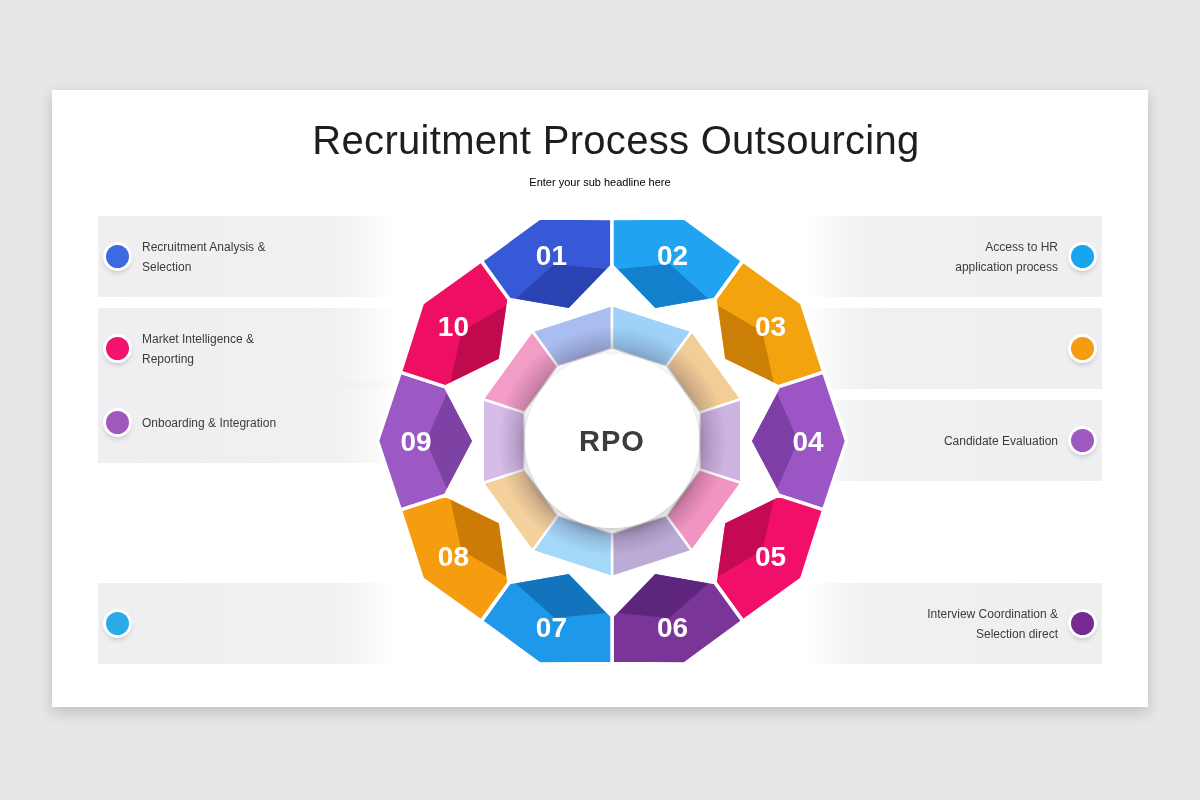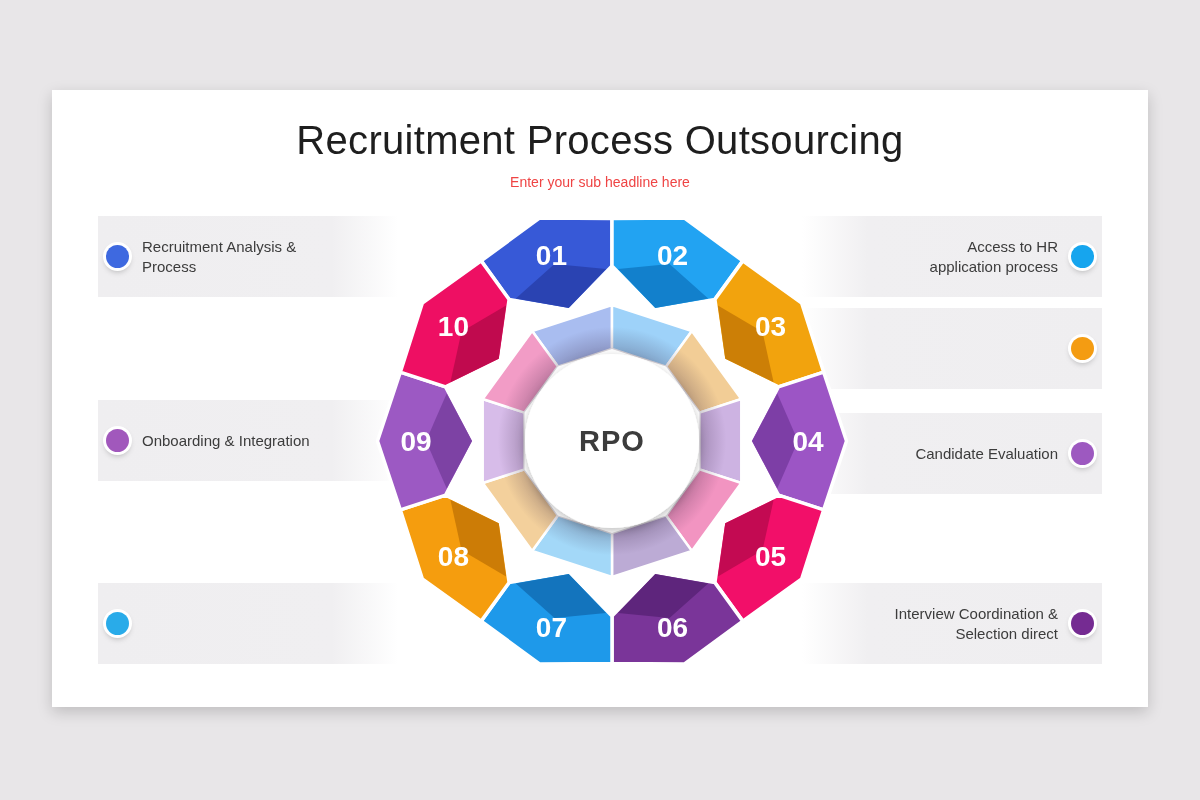--- a/index.html
+++ b/index.html
@@ -7,60 +7,67 @@
     width:1200px;height:800px;position:relative;overflow:hidden;
     font-family:"Liberation Sans","DejaVu Sans",sans-serif;
     background:#e8e6e8;
   }
   .card{
     position:absolute;left:52px;top:90px;width:1096px;height:617px;
     box-shadow:0 5px 14px rgba(0,0,0,0.18);
   }
   .title{
     position:absolute;top:26px;left:0;width:100%;text-align:center;
-    font-size:40px;font-weight:500;color:#1e1e1e;letter-spacing:0.3px;line-height:48px;
+    font-size:40px;font-weight:500;color:#1e1e1e;letter-spacing:0.3px;line-height:48px;padding-left:16px;
   }
   .subtitle{
     position:absolute;top:82px;left:0;width:100%;text-align:center;
-    font-size:14px;color:#ef4444;line-height:20px;
+    font-size:11px;color:#000000;line-height:20px;
   }
   .row{
     position:absolute;width:300px;height:81px;display:flex;align-items:center;
   }
   .row.left{left:46px;background:linear-gradient(to right,#efeef0 0%,#f0eff1 78%,rgba(240,239,241,0) 100%);}
   .row.right{left:750px;background:linear-gradient(to left,#efeef0 0%,#f0eff1 78%,rgba(240,239,241,0) 100%);justify-content:flex-end;}
   .dot{
     position:absolute;width:23px;height:23px;border-radius:50%;top:50%;margin-top:-11.5px;
     box-shadow:0 0 0 3px #ffffff,0 3px 6px rgba(0,0,0,0.3);
   }
   .row.left .dot{left:8px;}
   .row.right .dot{right:8px;}
-  .lbl{font-size:15px;line-height:20px;color:#3c3c3c;}
+  .lbl{font-size:12px;line-height:20px;color:#3c3c3c;}
   .row.left .lbl{margin-left:44px;text-align:left;}
   .row.right .lbl{margin-right:44px;text-align:right;}
   .lbl span{display:block;}
   .diagram-wrap{position:absolute;left:300px;top:91px;width:520px;height:520px;}
   svg text{font-family:"Liberation Sans","DejaVu Sans",sans-serif;}
 </style>
 </head>
 <body style="background: rgb(232, 230, 232);">
 
 <div class="card" style="background: rgb(255, 255, 255);">
 
   <div class="title">Recruitment Process Outsourcing</div>
   <div class="subtitle">Enter your sub headline here</div>
 
   <div class="row left" style="top:126px">
     <span class="dot" style="background: rgb(62, 105, 224);"></span>
     <div class="lbl">
       <span>Recruitment Analysis &amp;</span>
-      <span>Process</span>
+      <span>Selection</span>
     </div>
   </div>
-  <div class="row left" style="top:310px">
+  <div class="row left" style="top:218px">
+    <span class="dot" style="background: rgb(242, 20, 110);"></span>
+    <div class="lbl">
+      <span>Market Intelligence &amp;</span>
+      <span>Reporting</span>
+    </div>
+  </div>
+  <div class="row left" style="top:292px">
     <span class="dot" style="background: rgb(161, 88, 188);"></span>
     <div class="lbl">
       <span>Onboarding &amp; Integration</span>
       <span></span>
     </div>
   </div>
   <div class="row left" style="top:493px">
     <span class="dot" style="background: rgb(41, 171, 233);"></span>
   </div>
 
@@ -69,21 +76,21 @@
     <div class="lbl">
       <span>Access to HR</span>
       <span>application process</span>
     </div>
   </div>
   <div class="row right" style="top:218px">
     <span class="dot" style="background: rgb(244, 156, 18);"></span>
     <div class="lbl">
     </div>
   </div>
-  <div class="row right" style="top:323px">
+  <div class="row right" style="top:310px">
     <span class="dot" style="background: rgb(157, 89, 192);"></span>
     <div class="lbl">
       <span>Candidate Evaluation</span>
       <span></span>
     </div>
   </div>
   <div class="row right" style="top:493px">
     <span class="dot" style="background: rgb(117, 43, 146);"></span>
     <div class="lbl">
       <span>Interview Coordination &amp;</span>

